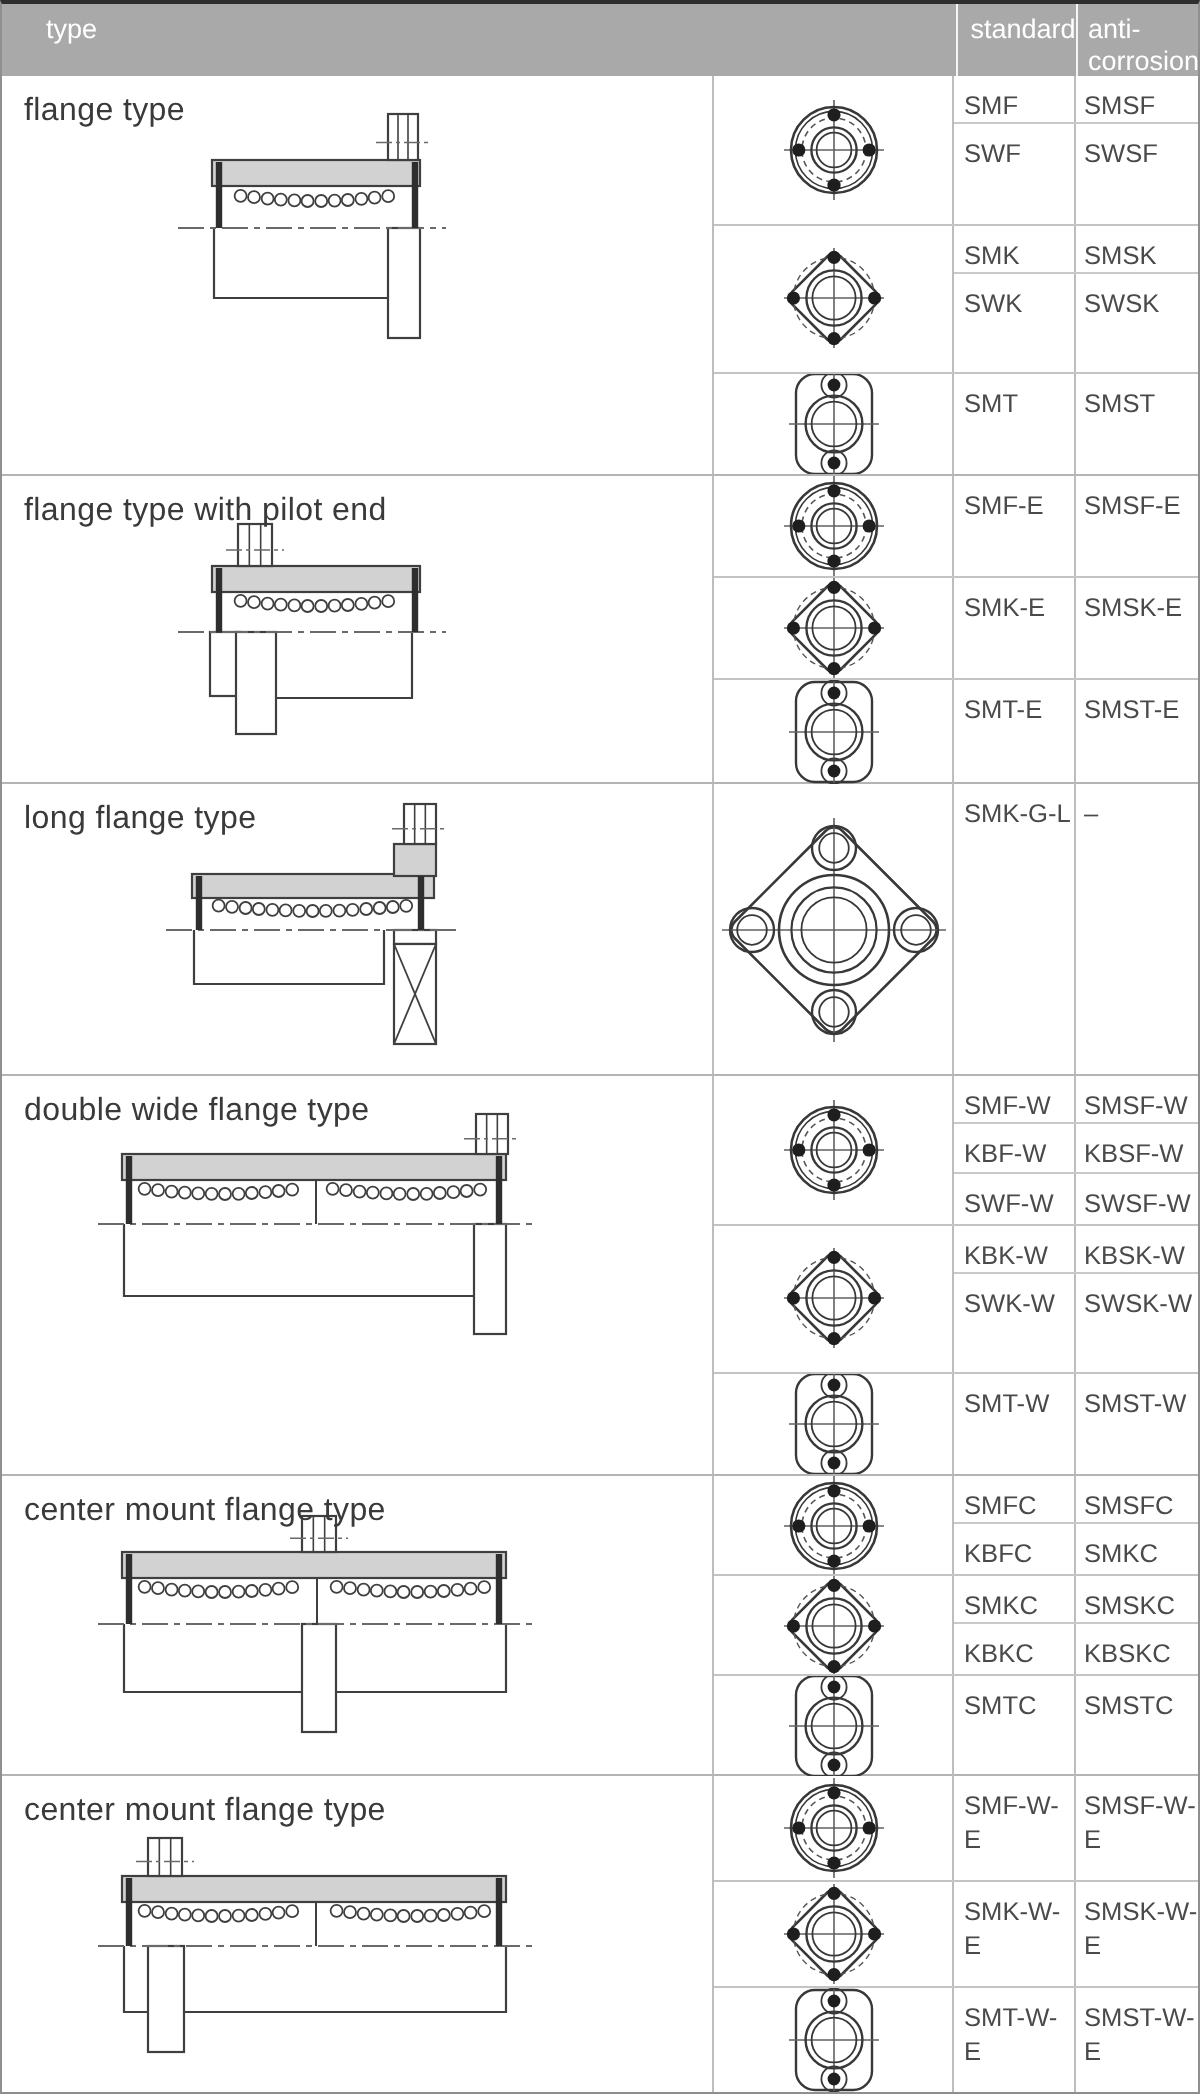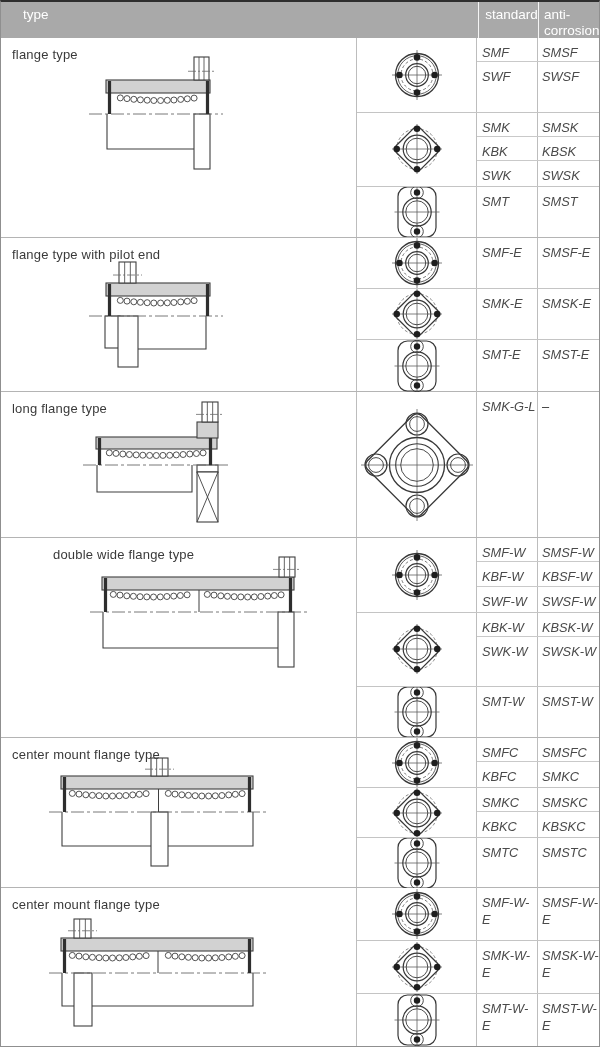--- a/index.html
+++ b/index.html
@@ -9,24 +9,24 @@
   
   .hrow{display:flex;height:36px;background:#a9a9a9;padding-left:12px;}
   .hcell{font-size:13.5px;color:#fff;padding:5px 0 0 6px;line-height:1.15;}
   .type-h{width:476px;padding-left:10px;}
   .std-h{width:61px;border-left:1px solid #f5f5f5;}
   .anti-h{width:61px;border-left:1px solid #f5f5f5;padding-left:5px;}
   
   .block{display:flex;border-bottom:1px solid #b4b4b4;background:#fff;}
   .block:last-child{border-bottom:none;}
   .leftcell{width:356px;border-right:1px solid #bdbdbd;position:relative;}
-  .tlabel{position:absolute;top:9px;left:11px;font-size:13px;color:#3a3a3a;letter-spacing:0.2px;}
+  .tlabel{position:absolute;top:9px;left:11px;font-size:16px;color:#3a3a3a;letter-spacing:0.2px;}
   .sideview{position:absolute;left:0;top:0;}
   .rightsec{width:242px;display:flex;flex-direction:column;}
-  .group{display:flex;border-bottom:1px solid #c4c4c4;font-style:italic;}
+  .group{display:flex;border-bottom:1px solid #c4c4c4;}
   .group:last-child{border-bottom:none;}
   .iconcell{width:120px;border-right:1px solid #bdbdbd;display:flex;align-items:center;justify-content:center;overflow:hidden;}
   .rows{width:122px;display:flex;flex-direction:column;}
   .prow{display:flex;border-bottom:1px solid #c9c9c9;}
   .prow:last-child{border-bottom:none;flex:1;}
   .pcell{font-size:12.8px;color:#4a4a4a;padding:6px 1px 0 5px;line-height:1.35;}
   .pcell.std{width:61px;border-right:1px solid #bdbdbd;}
   .pcell.anti{width:61px;padding-left:4px;padding-right:0;}
 </style>
 </head>
@@ -110,24 +110,20 @@
                 <circle cx="-20.3" cy="0" r="3.3" fill="#1e1e1e"></circle>
                 <circle cx="20.3" cy="0" r="3.3" fill="#1e1e1e"></circle>
               </svg>
             </div>
        <div class="rows">
               <div class="prow">
         <div class="pcell std">SMK</div>
         <div class="pcell anti">SMSK</div>
       </div>
               <div class="prow">
-        <div class="pcell std">KBK</div>
-        <div class="pcell anti">KBSK</div>
-      </div>
-              <div class="prow">
         <div class="pcell std">SWK</div>
         <div class="pcell anti">SWSK</div>
       </div>
             </div>
           </div>
           <div class="group" style="height: 50px;">
             <div class="iconcell">
               <svg width="46" height="54" viewBox="-23 -27 46 54">
 <rect x="-19" y="-25" width="38" height="50" rx="9.5" fill="#fff" stroke="#383838" stroke-width="1.2"></rect>
 <line x1="-22.5" y1="0" x2="22.5" y2="0" stroke="#606060" stroke-width="0.8"></line>
@@ -305,21 +301,21 @@
             </div>
        <div class="rows">
               <div class="prow">
         <div class="pcell std">SMK-G-L</div>
         <div class="pcell anti">–</div>
       </div>
             </div>
           </div>
         </div>
       </div>
-      <div class="block" style="height: 200px; padding-left: 41px;">
+      <div class="block" style="height: 200px;">
         <div class="leftcell">
           <svg class="sideview" width="355" height="200" viewBox="0 0 355 200">
             <path d="M61 74 v36 h177 v-36" fill="#fff" stroke="#3f3f3f" stroke-width="1.1"></path>
             <rect x="236" y="74" width="16" height="55" fill="#fff" stroke="#3f3f3f" stroke-width="1.1"></rect>
             <rect x="60" y="39" width="192" height="13" fill="#d2d2d2" stroke="#3f3f3f" stroke-width="1.1"></rect>
             <circle cx="71.3" cy="56.4" r="3" fill="#fff" stroke="#3f3f3f" stroke-width="0.9"></circle>
             <circle cx="78.0" cy="57.1" r="3" fill="#fff" stroke="#3f3f3f" stroke-width="0.9"></circle>
             <circle cx="84.8" cy="57.8" r="3" fill="#fff" stroke="#3f3f3f" stroke-width="0.9"></circle>
             <circle cx="91.4" cy="58.3" r="3" fill="#fff" stroke="#3f3f3f" stroke-width="0.9"></circle>
             <circle cx="98.1" cy="58.7" r="3" fill="#fff" stroke="#3f3f3f" stroke-width="0.9"></circle>

